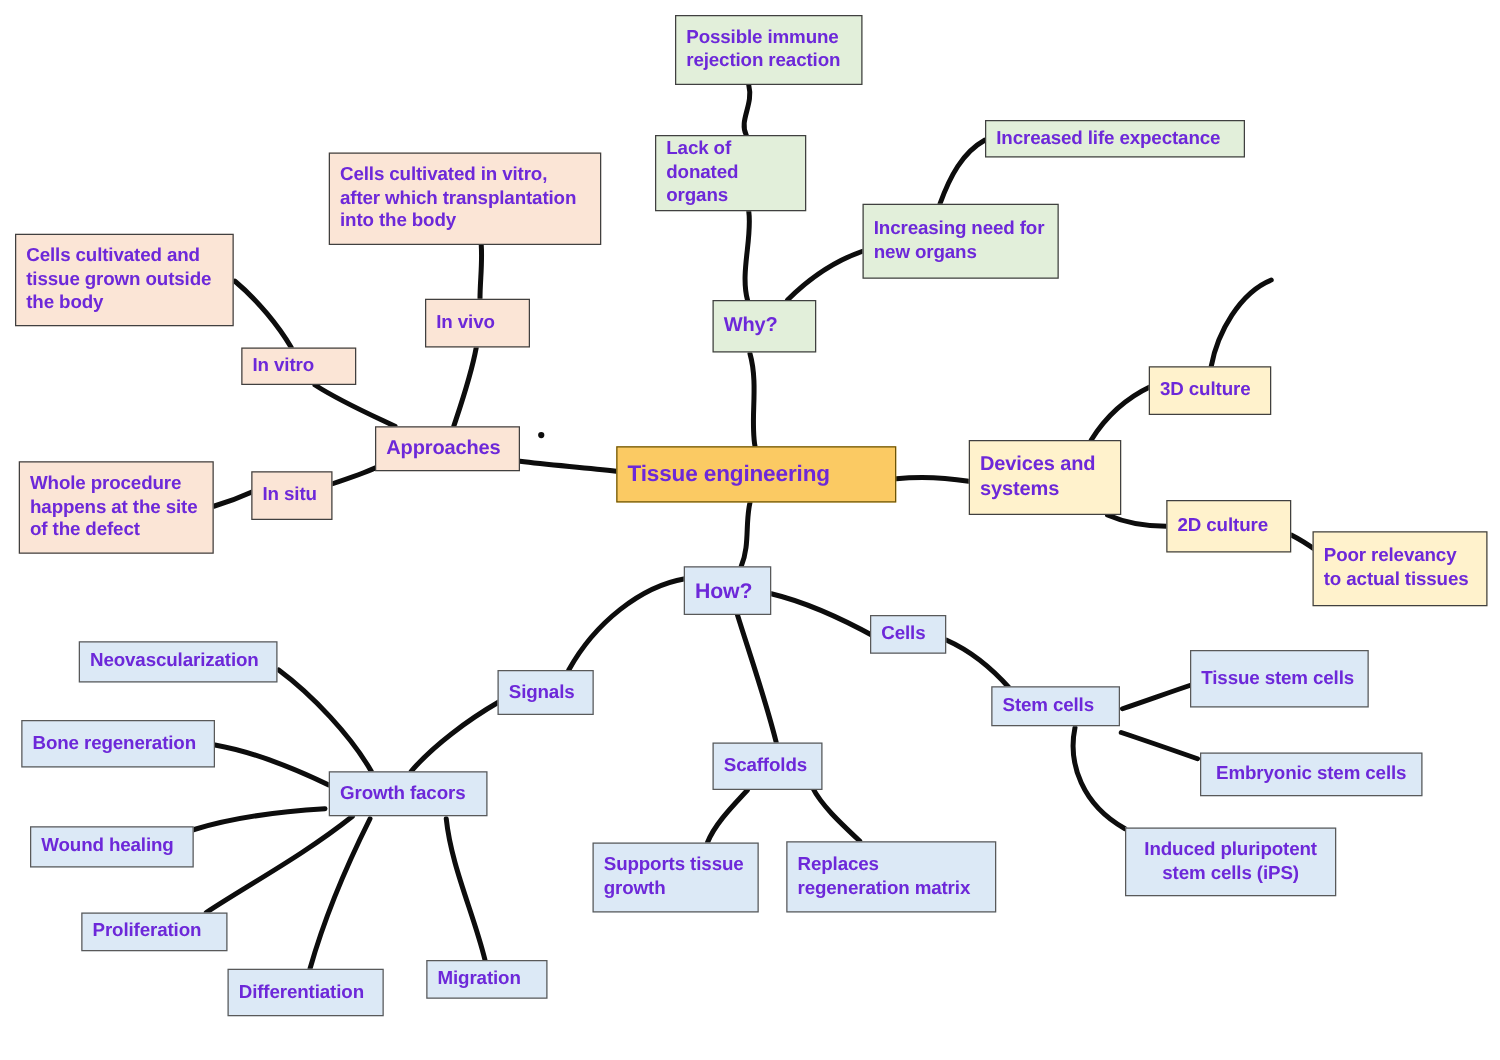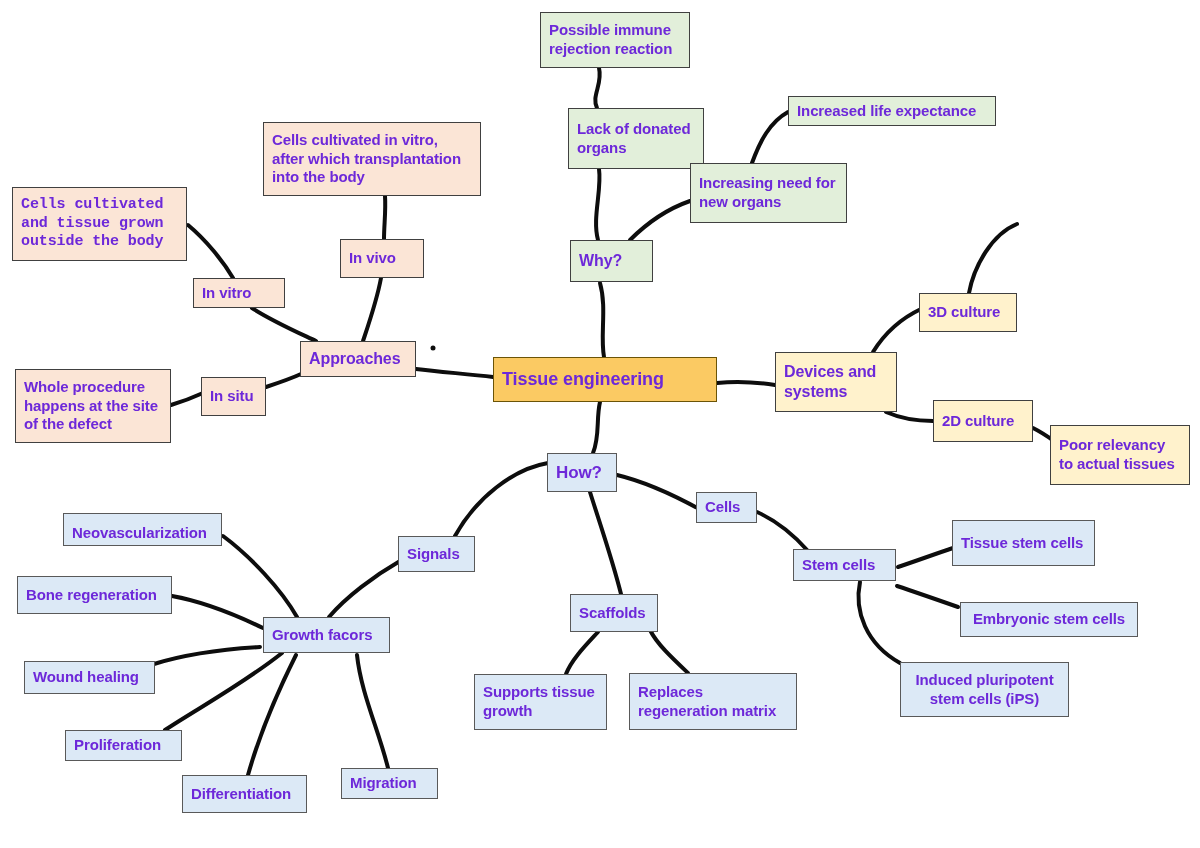--- a/index.html
+++ b/index.html
@@ -58,21 +58,21 @@
       <path d="M 897,586 C 918,593 938,600 958,607" fill="none" stroke="#0d0d0d" stroke-width="4" stroke-linecap="round"></path>
       <path d="M 860,582 C 854,611 866,644 900,663" fill="none" stroke="#0d0d0d" stroke-width="4" stroke-linecap="round"></path>
       <circle cx="433" cy="348" r="2.5" fill="#0d0d0d"></circle>
     </svg>
 <div class="node" style="left: 493px; top: 357px; width: 224px; height: 45px; background: rgb(251, 202, 99); border: 1.5px solid rgb(107, 84, 7); font-size: 18px;">
       <span>Tissue engineering</span>
     </div>
     <div class="node" style="left: 570px; top: 240px; width: 83px; height: 42px; background: rgb(226, 239, 218); border: 1.5px solid rgb(64, 64, 64); font-size: 16px;">
       <span>Why?</span>
     </div>
-    <div class="node" style="left: 568px; top: 108px; width: 136px; height: 61px; background: rgb(226, 239, 218); border: 1.5px solid rgb(64, 64, 64);">
+    <div class="node" style="left: 524px; top: 108px; width: 121px; height: 61px; background: rgb(226, 239, 218); border: 1.5px solid rgb(64, 64, 64);">
       <span>Lack of donated organs</span>
     </div>
     <div class="node" style="left: 540px; top: 12px; width: 150px; height: 56px; background: rgb(226, 239, 218); border: 1.5px solid rgb(64, 64, 64);">
       <span>Possible immune rejection reaction</span>
     </div>
     <div class="node" style="left: 690px; top: 163px; width: 157px; height: 60px; background: rgb(226, 239, 218); border: 1.5px solid rgb(64, 64, 64);">
       <span>Increasing need for new organs</span>
     </div>
     <div class="node" style="left: 788px; top: 96px; width: 208px; height: 30px; background: rgb(226, 239, 218); border: 1.5px solid rgb(64, 64, 64);">
       <span>Increased life expectance</span>
@@ -82,21 +82,21 @@
     </div>
     <div class="node" style="left: 340px; top: 239px; width: 84px; height: 39px; background: rgb(251, 229, 214); border: 1.5px solid rgb(64, 64, 64);">
       <span>In vivo</span>
     </div>
     <div class="node" style="left: 263px; top: 122px; width: 218px; height: 74px; background: rgb(251, 229, 214); border: 1.5px solid rgb(64, 64, 64);">
       <span>Cells cultivated in vitro, after which transplantation into the body</span>
     </div>
     <div class="node" style="left: 193px; top: 278px; width: 92px; height: 30px; background: rgb(251, 229, 214); border: 1.5px solid rgb(64, 64, 64);">
       <span>In vitro</span>
     </div>
-    <div class="node" style="left: 12px; top: 187px; width: 175px; height: 74px; background: rgb(251, 229, 214); border: 1.5px solid rgb(64, 64, 64); font-family: Liberation Mono, monospace;">
+    <div class="node" style="left: 12px; top: 187px; width: 175px; height: 74px; background: rgb(251, 229, 214); border: 1.5px solid rgb(64, 64, 64);">
       <span>Cells cultivated and tissue grown outside the body</span>
     </div>
     <div class="node" style="left: 201px; top: 377px; width: 65px; height: 39px; background: rgb(251, 229, 214); border: 1.5px solid rgb(64, 64, 64);">
       <span>In situ</span>
     </div>
     <div class="node" style="left: 15px; top: 369px; width: 156px; height: 74px; background: rgb(251, 229, 214); border: 1.5px solid rgb(64, 64, 64);">
       <span>Whole procedure happens at the site of the defect</span>
     </div>
     <div class="node" style="left: 775px; top: 352px; width: 122px; height: 60px; background: rgb(255, 242, 204); border: 1.5px solid rgb(64, 64, 64); font-size: 16px;">
       <span>Devices and systems</span>
@@ -112,21 +112,21 @@
     </div>
     <div class="node" style="left: 547px; top: 453px; width: 70px; height: 39px; background: rgb(220, 233, 246); border: 1.5px solid rgb(89, 89, 89); font-size: 17px;">
       <span>How?</span>
     </div>
     <div class="node" style="left: 398px; top: 536px; width: 77px; height: 36px; background: rgb(220, 233, 246); border: 1.5px solid rgb(89, 89, 89);">
       <span>Signals</span>
     </div>
     <div class="node" style="left: 263px; top: 617px; width: 127px; height: 36px; background: rgb(220, 233, 246); border: 1.5px solid rgb(89, 89, 89);">
       <span>Growth facors</span>
     </div>
-    <div class="node" style="left: 63px; top: 513px; width: 159px; height: 33px; background: rgb(220, 233, 246); border: 1.5px solid rgb(89, 89, 89); justify-content: flex-end;">
+    <div class="node" style="left: 63px; top: 513px; width: 159px; height: 33px; background: rgb(220, 233, 246); border: 1.5px solid rgb(89, 89, 89);">
       <span>Neovascularization</span>
     </div>
     <div class="node" style="left: 17px; top: 576px; width: 155px; height: 38px; background: rgb(220, 233, 246); border: 1.5px solid rgb(89, 89, 89);">
       <span>Bone regeneration</span>
     </div>
     <div class="node" style="left: 24px; top: 661px; width: 131px; height: 33px; background: rgb(220, 233, 246); border: 1.5px solid rgb(89, 89, 89);">
       <span>Wound healing</span>
     </div>
     <div class="node" style="left: 65px; top: 730px; width: 117px; height: 31px; background: rgb(220, 233, 246); border: 1.5px solid rgb(89, 89, 89);">
       <span>Proliferation</span>

